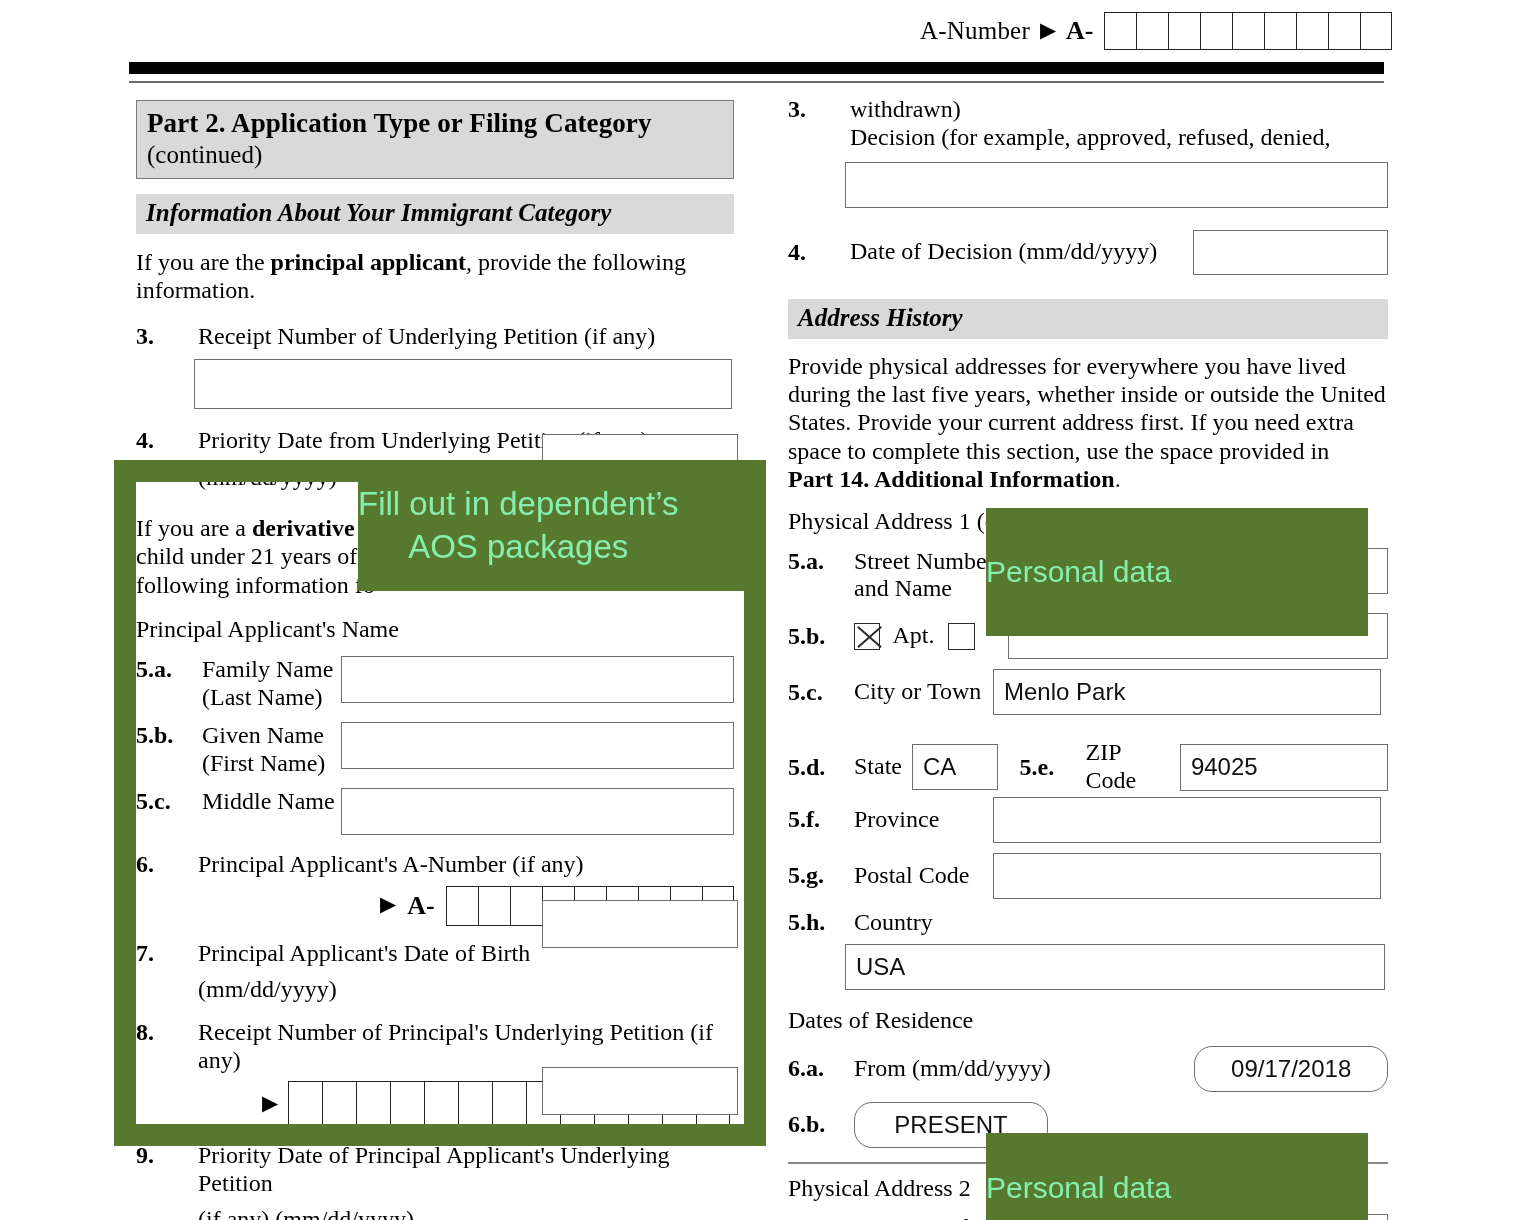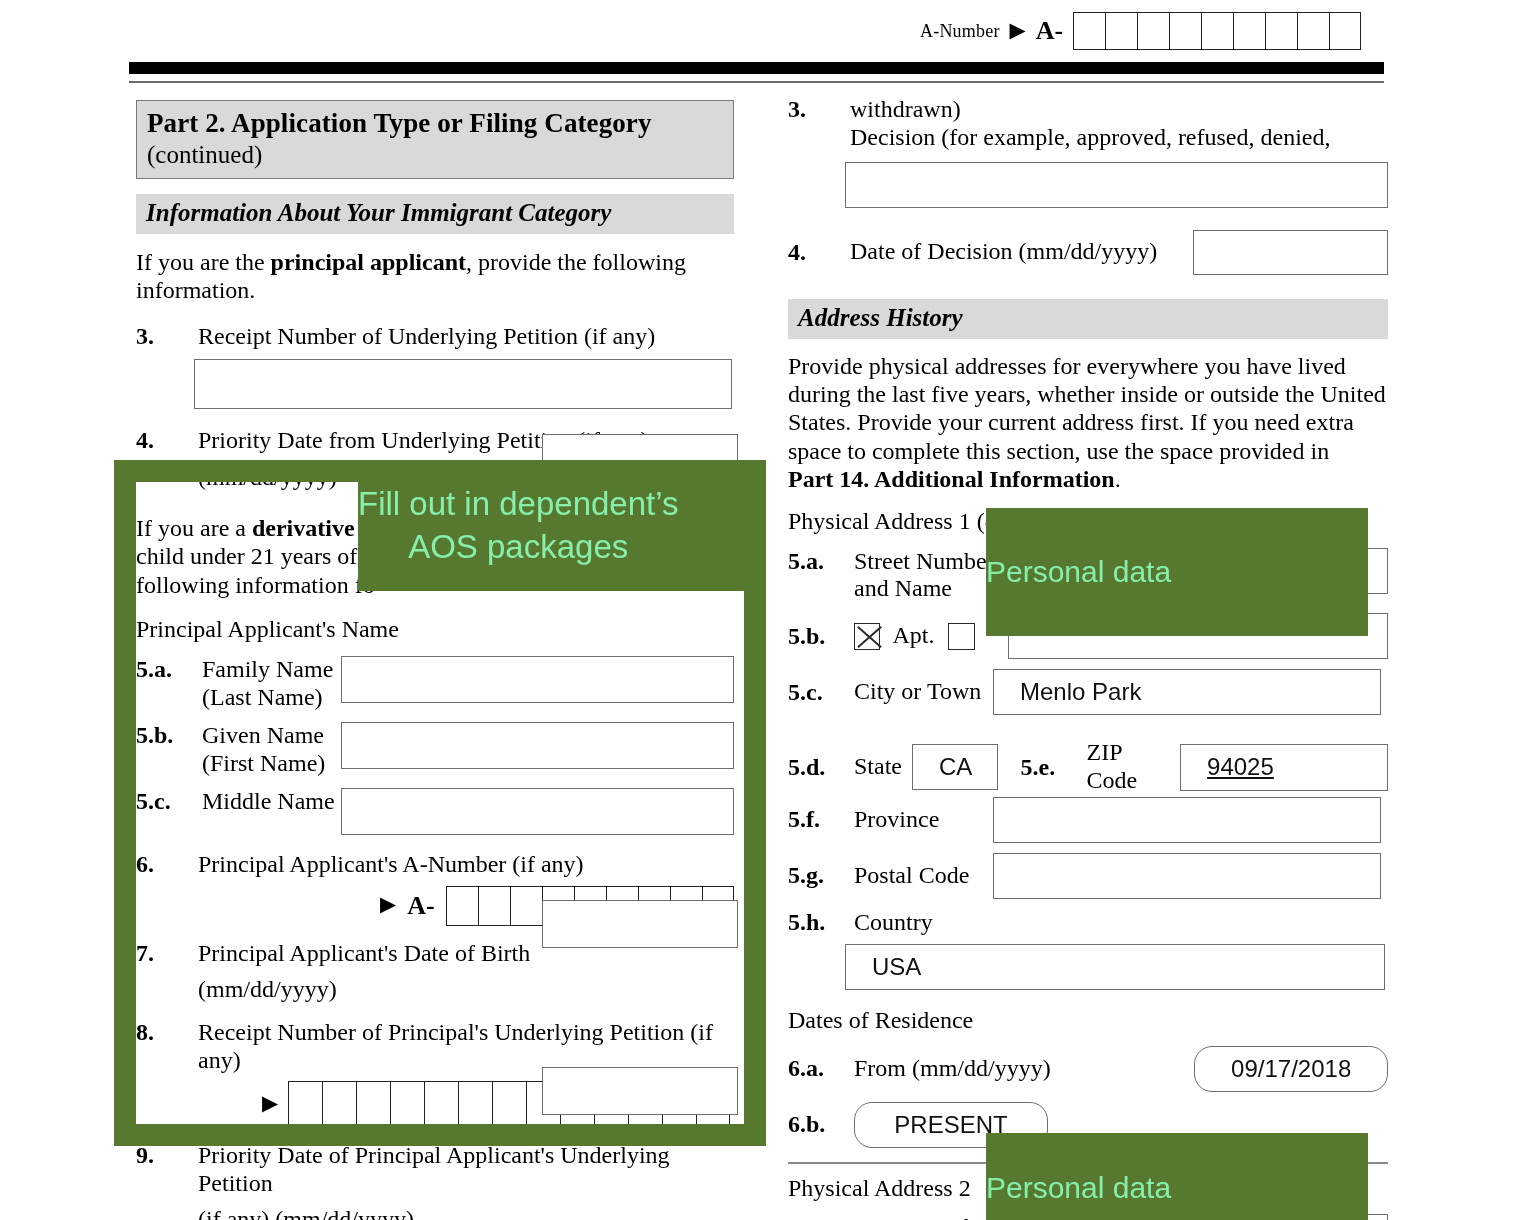--- a/index.html
+++ b/index.html
@@ -27,21 +27,21 @@
   
   .anum-header {
     position: absolute;
     left: 920px;
     top: 12px;
     display: flex;
     align-items: center;
     gap: 10px;
   }
   .anum-label {
-    font-size: 18px;
+    font-size: 25px;
     letter-spacing: .2px;
     text-align: right;
   }
   .tri {
     font-size: 21px;
     line-height: 1;
     transform: translateY(-1px);
   }
   .anum-a {
     font-size: 26px;
@@ -140,21 +140,21 @@
     line-height: 1.16;
   }
 
   .field {
     border: 1.8px solid #6d6d6d;
     background: #fff;
     box-sizing: border-box;
     height: 44px;
     display: flex;
     align-items: center;
-    padding-left: 26px;
+    padding-left: 10px;
     font-family: "Liberation Sans", sans-serif;
     font-size: 24px;
     color: #111;
   }
   .field.tall { height: 50px; }
   .field.center { justify-content: center; padding-left: 0; border-radius: 18px; }
 
   .chk {
     width: 27px;
     height: 27px;
@@ -428,21 +428,21 @@
       <span class="lbl" style="width:139px;">City or Town</span>
       <div class="field" style="width:388px; height:46px;">Menlo Park</div>
     </div>
 
     <div class="row" style="margin-top:24px; align-items:center;">
       <span class="num wide">5.d.</span>
       <span class="lbl" style="margin-right:10px;">State</span>
       <div class="field" style="width:93px; height:46px;">CA</div>
       <span class="num wide" style="margin-left:22px;">5.e.</span>
       <span class="lbl" style="margin-right:11px;">ZIP Code</span>
-      <div class="field" style="width:228px; height:47px;text-decoration:underline;">94025</div>
+      <div class="field" style="width:228px; height:47px;">94025</div>
     </div>
 
     <div class="row" style="margin-top:2px; align-items:center;">
       <span class="num wide">5.f.</span>
       <span class="lbl" style="width:139px;">Province</span>
       <div class="field" style="width:388px; height:46px;"></div>
     </div>
 
     <div class="row" style="margin-top:10px; align-items:center;">
       <span class="num wide">5.g.</span>

